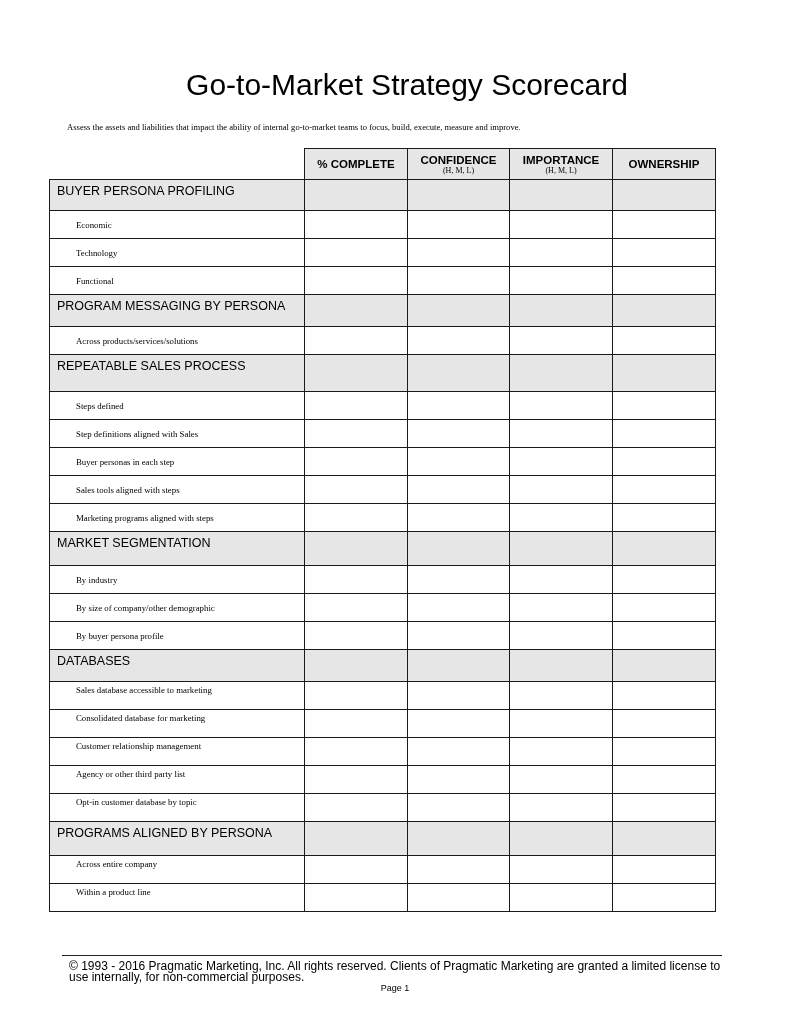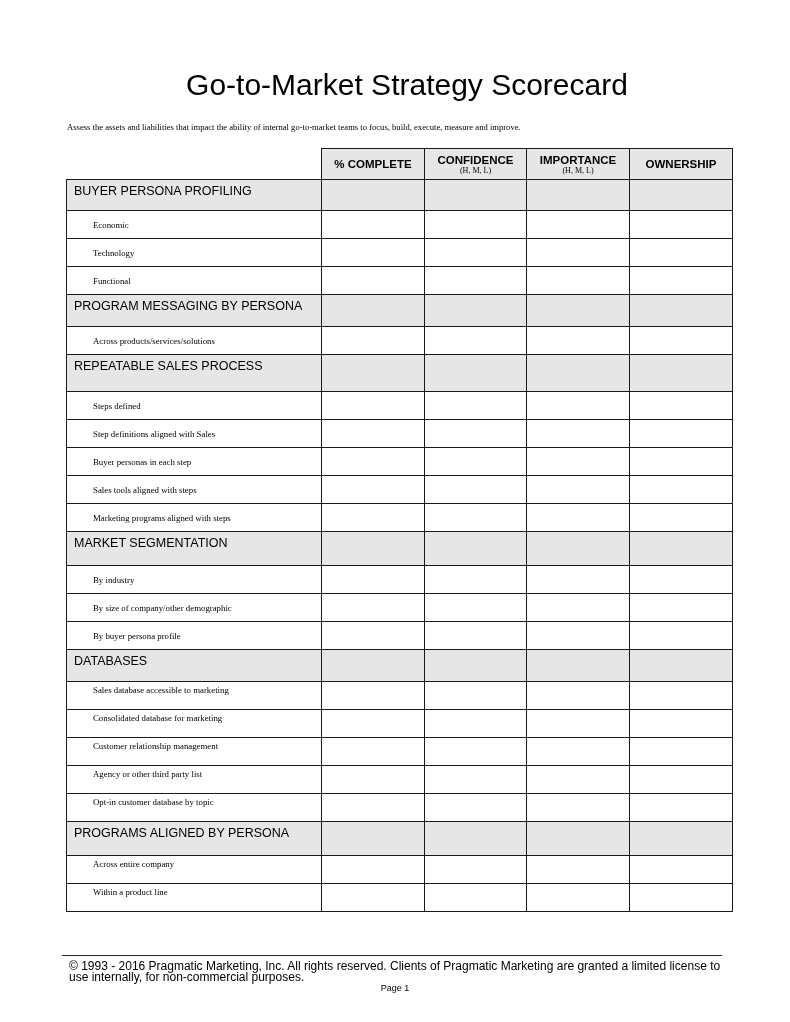--- a/index.html
+++ b/index.html
@@ -1,19 +1,19 @@
 <!DOCTYPE html>
 <html><head>
 <meta charset="utf-8">
 <style>
   html, body { margin: 0; padding: 0; background: #ffffff; }
   body { width: 790px; height: 1022px; position: relative; overflow: hidden; font-family: "Liberation Sans", sans-serif; color: #000; }
   .title { position: absolute; left: 12px; top: 68px; width: 790px; text-align: center; font-size: 30px; font-family: "Liberation Sans", sans-serif; letter-spacing: 0; }
   .subtitle { position: absolute; left: 67px; top: 122px; font-family: "Liberation Serif", serif; font-size: 8.6px; white-space: nowrap; }
-  table.score { position: absolute; left: 66px; top: 148px; border-collapse: collapse; table-layout: fixed; width: 666px; }
+  table.score { position: absolute; left: 49px; top: 148px; border-collapse: collapse; table-layout: fixed; width: 666px; }
   table.score td, table.score th { border: 1.5px solid #1a1a1a; padding: 0; vertical-align: top; }
   table.score th.blank { border: none; border-right: 1.5px solid #1a1a1a; border-bottom: 1.5px solid #1a1a1a; background: #fff; }
   table.score th.colhead { background: #e6e6e6; font-family: "Liberation Sans", sans-serif; font-weight: bold; font-size: 11.5px; text-align: center; vertical-align: middle; line-height: 12px; }
   .colhead .sub { display: block; font-family: "Liberation Serif", serif; font-weight: normal; font-size: 8px; line-height: 9px; }
   tr.section td { background: #e6e6e6; }
   tr.section td.label { font-family: "Liberation Sans", sans-serif; font-size: 12.5px; padding: 4px 0 0 7px; }
   tr.item td.label { font-family: "Liberation Serif", serif; font-size: 8.8px; padding: 9px 0 0 26px; }
   tr.item.top td.label { padding-top: 3px; }
   .cell { background: transparent; }
   .rule { position: absolute; left: 62px; top: 955px; width: 660px; height: 0; border-top: 1.5px solid #222; }

